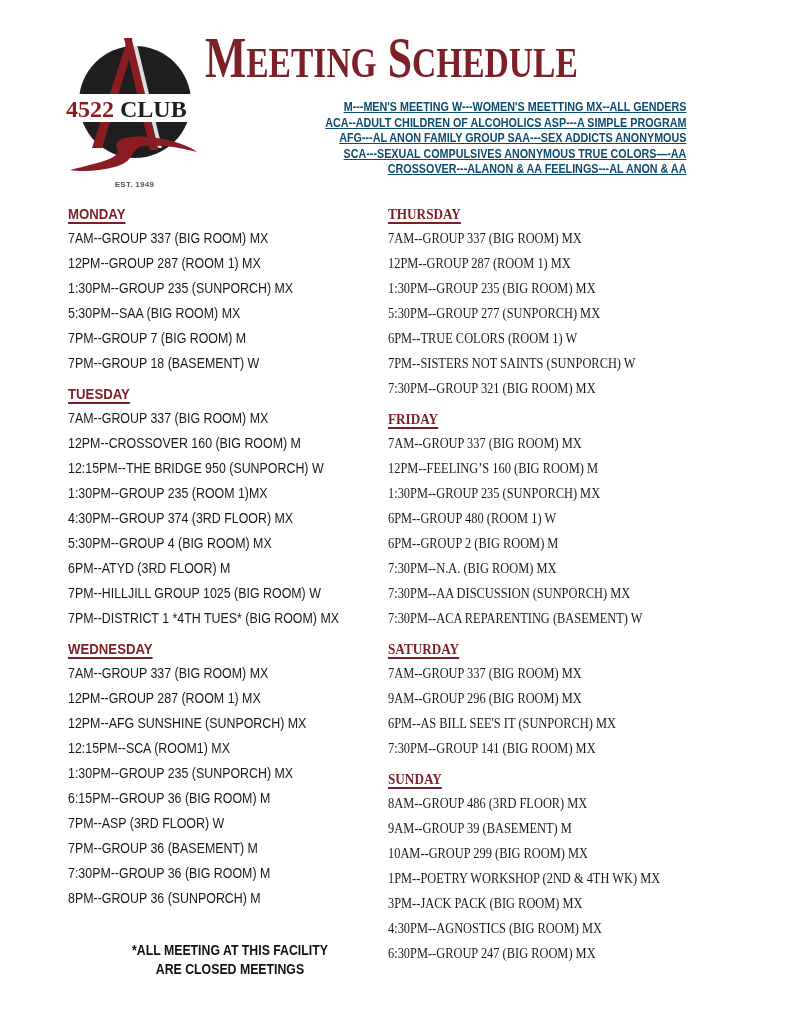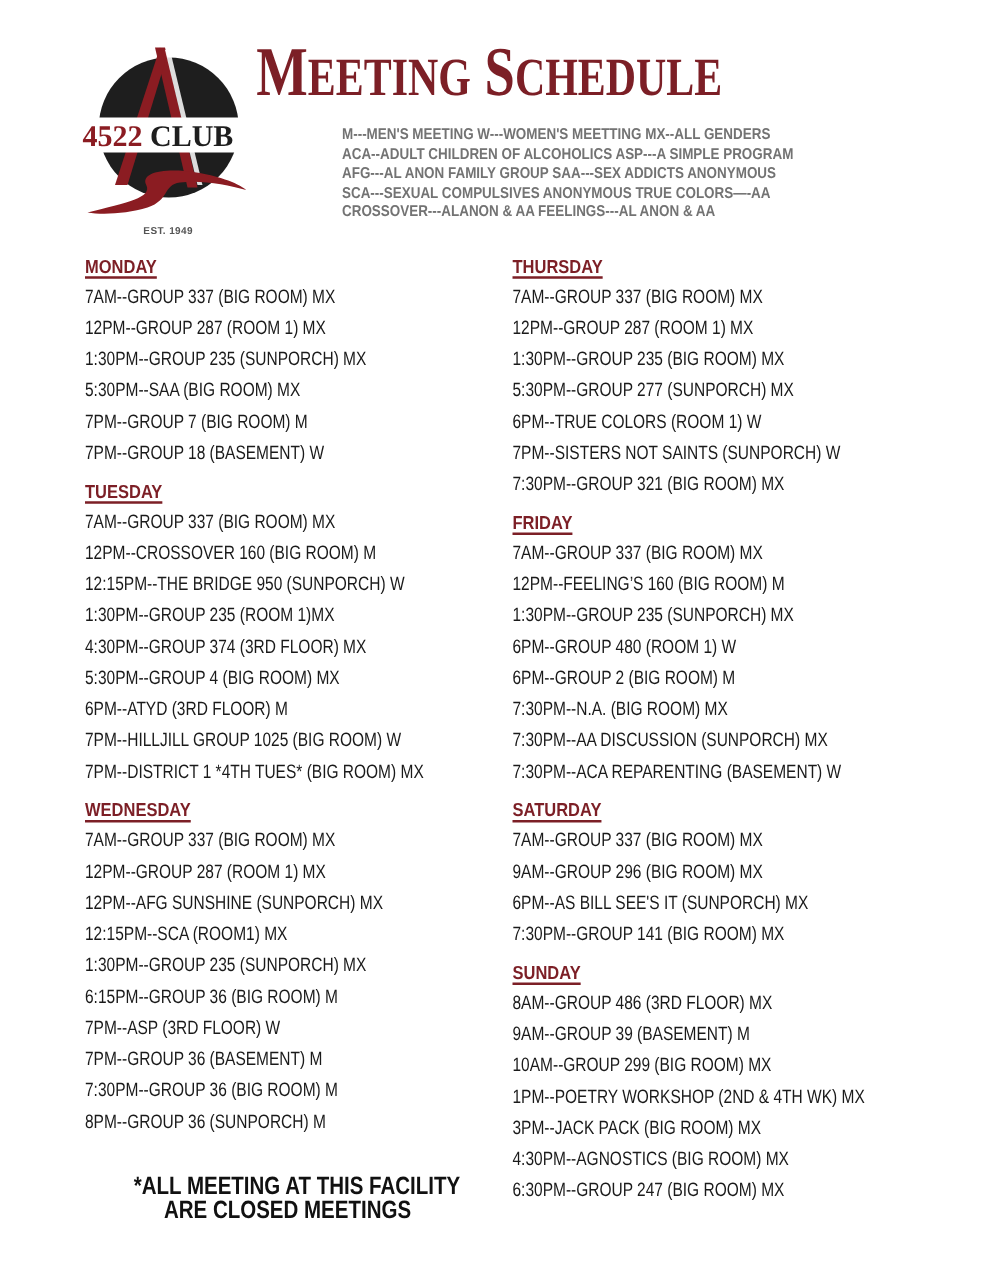--- a/index.html
+++ b/index.html
@@ -50,37 +50,38 @@
       transform: scaleX(0.78);
     }
     .title .sc {
       font-size: 43px;
     }
     .legend {
       position: absolute;
       left: 240px;
       top: 100px;
       width: 480px;
-      text-align: left;
+      text-align: right;
       font-family: "Liberation Sans", sans-serif;
       font-weight: bold;
       font-size: 12.5px;
       line-height: 15.5px;
-      color: #737373;
+      color: #0c4a6e;
+      text-decoration: underline;
     }
     .legend .line {
       white-space: nowrap;
       transform: scaleX(0.86);
     }
     .col {
       position: absolute;
       top: 203px;
     }
     .col.left { left: 68px; width: 320px; }
-    .col.right { left: 410px; width: 340px; }
+    .col.right { left: 388px; width: 340px; font-family: Liberation Serif, serif; }
     .day {
       margin-bottom: 8px;
     }
     .day-heading {
       color: #7c1f26;
       font-weight: bold;
       font-size: 15px;
       line-height: 22px;
       text-decoration: underline;
       text-underline-offset: 3px;
@@ -97,21 +98,21 @@
       transform: scaleX(0.80);
       color: #1a1a1a;
     }
     .note {
       position: absolute;
       left: 80px;
       top: 940px;
       width: 300px;
       text-align: center;
       font-weight: bold;
-      font-size: 20px;
+      font-size: 15px;
       line-height: 19px;
       color: #111;
     }
     .note .line {
       white-space: nowrap;
       transform: scaleX(0.82);
     }
   </style>
 </head>
 <body>

